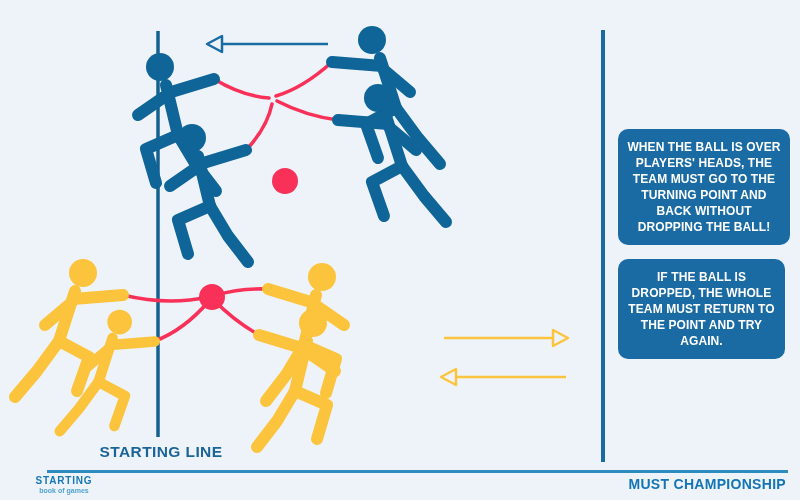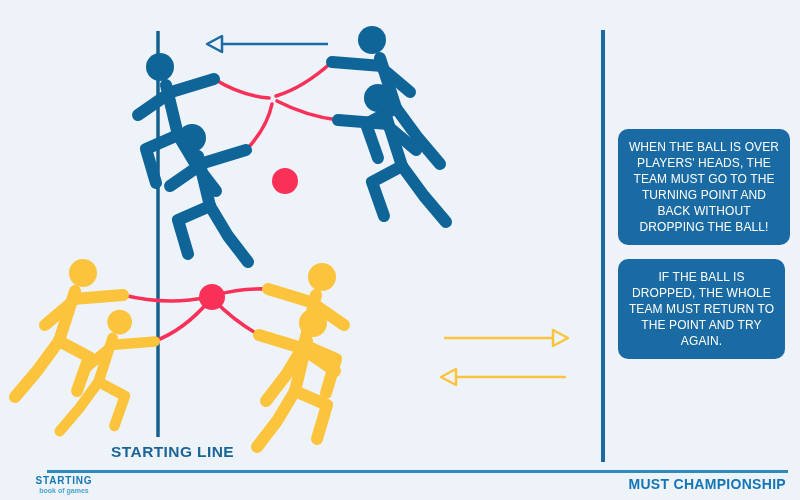--- a/index.html
+++ b/index.html
@@ -5,27 +5,27 @@
   html,body{margin:0;padding:0;}
   .stage{
     position:relative; width:800px; height:500px; overflow:hidden;
     background:#EEF3FA;
     font-family:"Liberation Sans", sans-serif;
   }
   .scene{position:absolute; left:0; top:0;}
   .rule-box{
     position:absolute; left:618px; background:#1A6BA3; color:#ffffff;
     border-radius:10px; padding:10px 9px; box-sizing:border-box;
-    font-size:12px; font-weight:400; line-height:1.34; text-align:center;
+    font-size:12px; font-weight:700; line-height:1.34; text-align:center;
     letter-spacing:0.1px;
   }
   .rule-box.first{top:129px; width:172px;}
   .rule-box.second{top:259px; width:167px;}
   .starting-label{
-    position:absolute; left:88px; top:443px; width:146px; text-align:right;
+    position:absolute; left:88px; top:443px; width:146px; text-align:center;
     font-size:15.5px; font-weight:700; letter-spacing:0.4px; color:#1B6496;
   }
   .footer-rule{
     position:absolute; left:47px; top:470px; width:741px; height:3px;
     background:#2D8CBE;
   }
   .logo{position:absolute; left:18px; top:476px; width:92px; text-align:center; line-height:1;}
   .logo .logo-name{font-size:10px; font-weight:700; letter-spacing:0.8px; color:#1778B6;}
   .logo .logo-tagline{font-size:7px; font-weight:700; color:#4FA3CF; margin-top:1px;}
   .championship{

